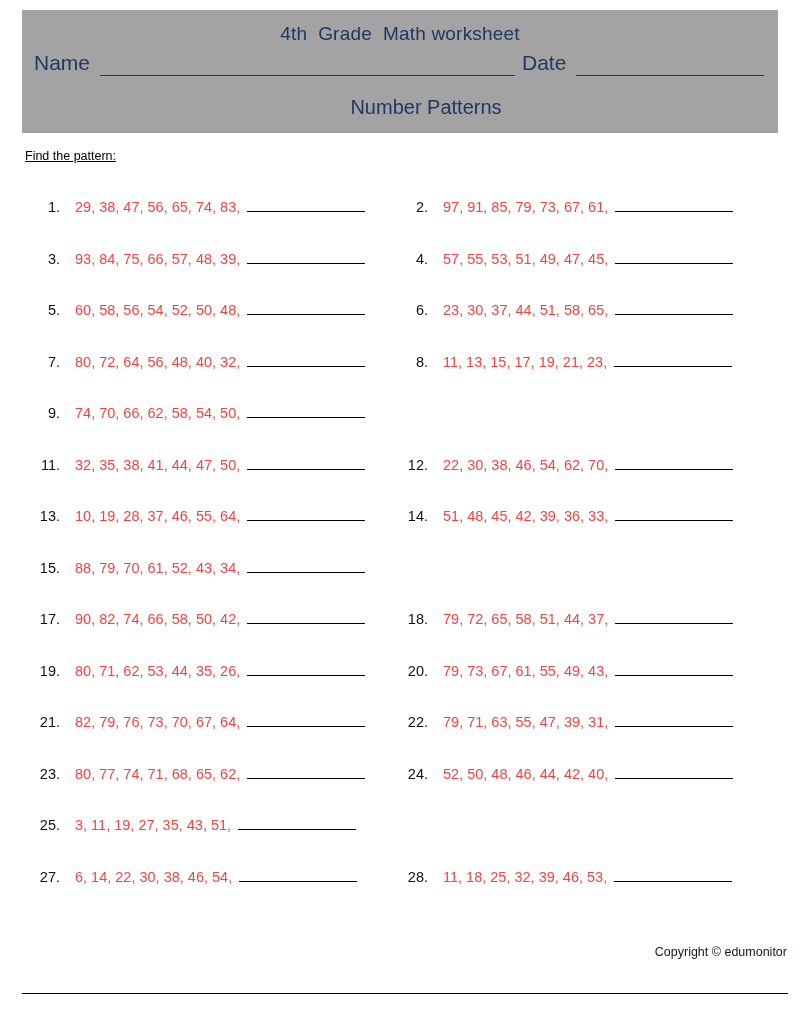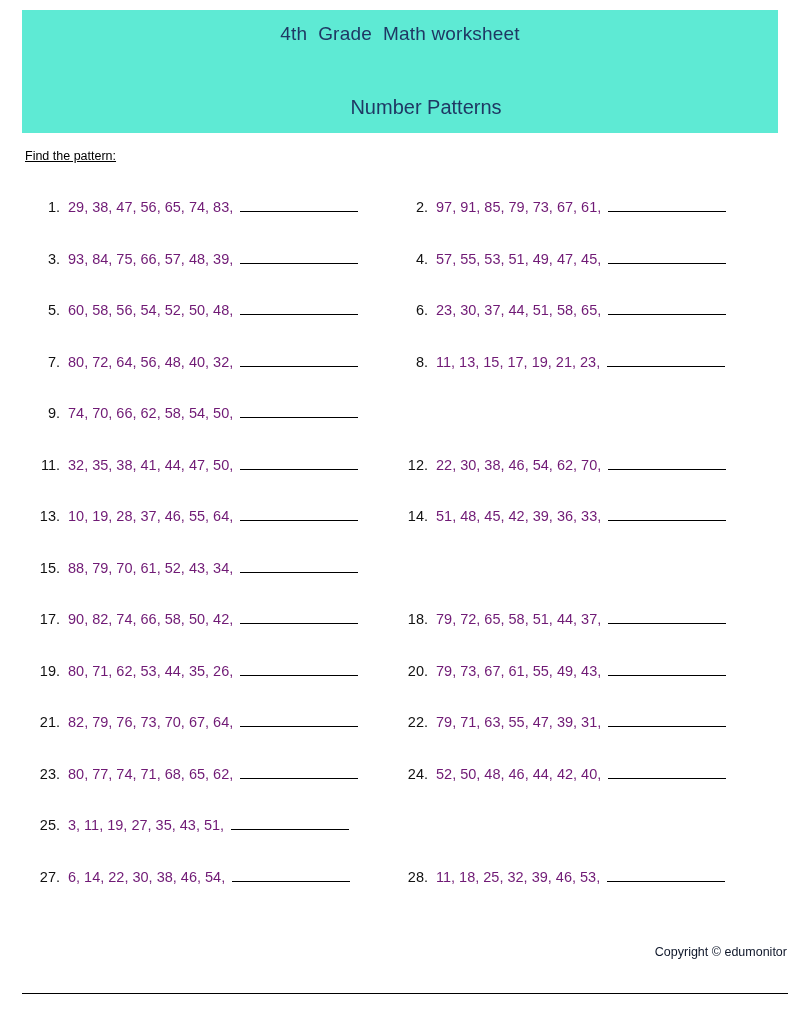--- a/index.html
+++ b/index.html
@@ -16,21 +16,21 @@
     position: relative;
   }
 
   
   .header-band {
     position: absolute;
     left: 22px;
     top: 10px;
     width: 756px;
     height: 123px;
-    background: #5eead4;
+    background: #a3a3a3;
   }
   .worksheet-title {
     position: absolute;
     left: 0;
     top: 13px;
     width: 756px;
     text-align: center;
     font-size: 19px;
     color: #1f3864;
     letter-spacing: .2px;
@@ -117,23 +117,23 @@
 
   .prob-num {
     display: inline-block;
     width: 26px;
     text-align: right;
     font-size: 14.5px;
     color: #111;
   }
   .prob-seq {
     display: inline-block;
-    margin-left: 8px;
+    margin-left: 15px;
     font-size: 14.5px;
-    color: #701a75;
+    color: #ef4444;
   }
   .prob-blank {
     display: inline-block;
     margin-left: 7px;
     width: 118px;
     border-bottom: 1.4px solid #000;
     height: 13px;
   }
 
   
@@ -161,20 +161,26 @@
     color: #0f172a;
     text-align: center;
   }
 </style>
 </head>
 <body>
 
 <div class="header-band">
   <div class="worksheet-title">4th  Grade  Math worksheet</div>
 
+  <div class="namedate-row">
+    <span class="name-label">Name</span>
+    <span class="name-rule"></span>
+    <span class="date-label">Date</span>
+    <span class="date-rule"></span>
+  </div>
 
   <div class="subject-title">Number Patterns</div>
 </div>
 
 <div class="instruction">Find the pattern:</div>
 
 <div class="problems">
     <div class="prob-row">
       <div class="prob prob-left">
         <span class="prob-num">1.</span>

